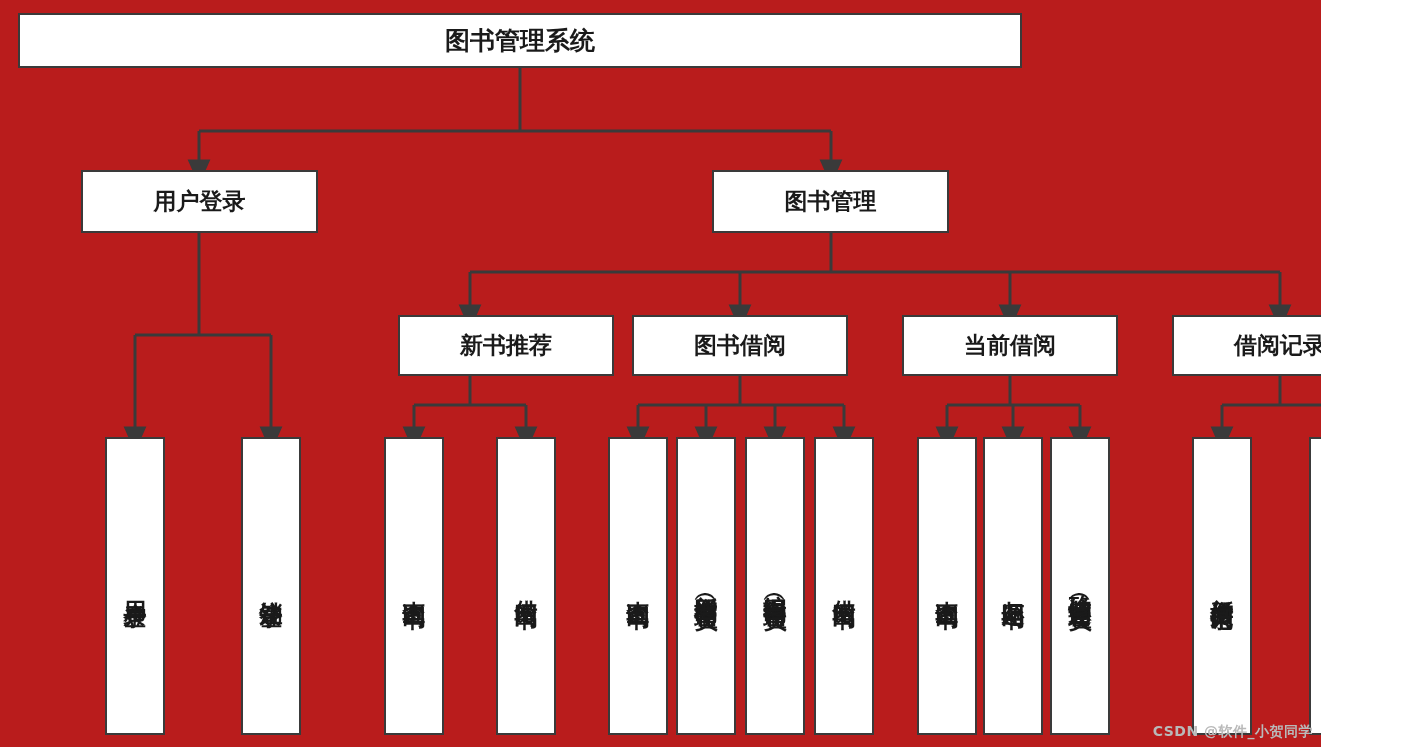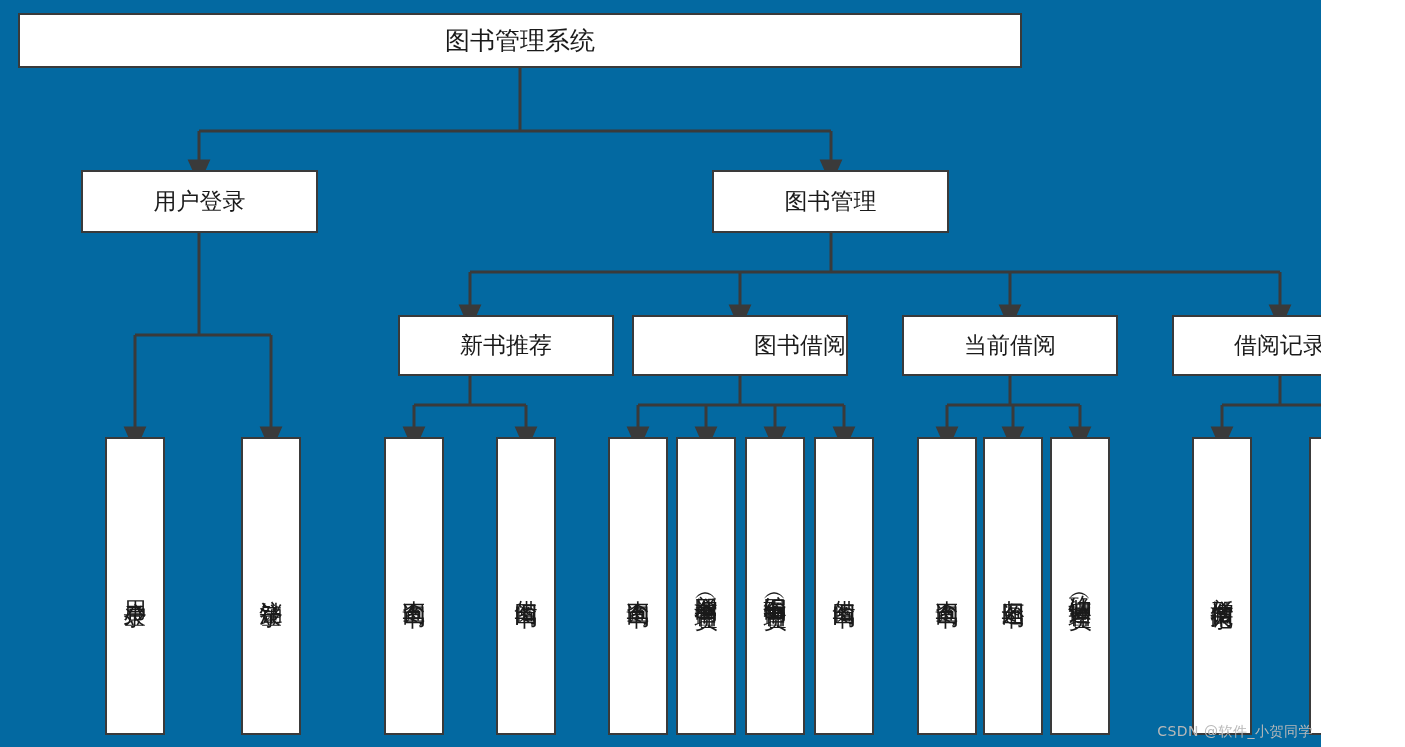--- a/index.html
+++ b/index.html
@@ -7,22 +7,23 @@
     padding: 0;
     background: #ffffff;
   }
   body {
     font-family: "DejaVu Sans", "Liberation Sans", sans-serif;
   }
   #canvas {
     position: relative;
     width: 1321px;
     height: 747px;
-    background: #0369a1;
+    background: #b91c1c;
     overflow: hidden;
+    font-weight: bold;
   }
   #wires {
     position: absolute;
     left: 0;
     top: 0;
     width: 1405px;
     height: 747px;
   }
   .node {
     position: absolute;
@@ -124,21 +125,21 @@
   <div class="node horiz lvl1" style="left:81px; top:170px; width:237px; height:63px;">
     <span class="label">用户登录</span>
   </div>
   <div class="node horiz lvl1" style="left:712px; top:170px; width:237px; height:63px;">
     <span class="label">图书管理</span>
   </div>
 
   <div class="node horiz lvl2" style="left:362px; top:315px; width:216px; height:61px;margin-left:36px;">
     <span class="label">新书推荐</span>
   </div>
-  <div class="node horiz lvl2" style="left:632px; top:315px; width:216px; height:61px;justify-content:flex-end;">
+  <div class="node horiz lvl2" style="left:632px; top:315px; width:216px; height:61px;">
     <span class="label">图书借阅</span>
   </div>
   <div class="node horiz lvl2" style="left:902px; top:315px; width:216px; height:61px;">
     <span class="label">当前借阅</span>
   </div>
   <div class="node horiz lvl2" style="left:1172px; top:315px; width:216px; height:61px;">
     <span class="label">借阅记录</span>
   </div>
 
   <div class="node vert leaf" style="left:105px; top:437px; width:60px; height:298px;">

